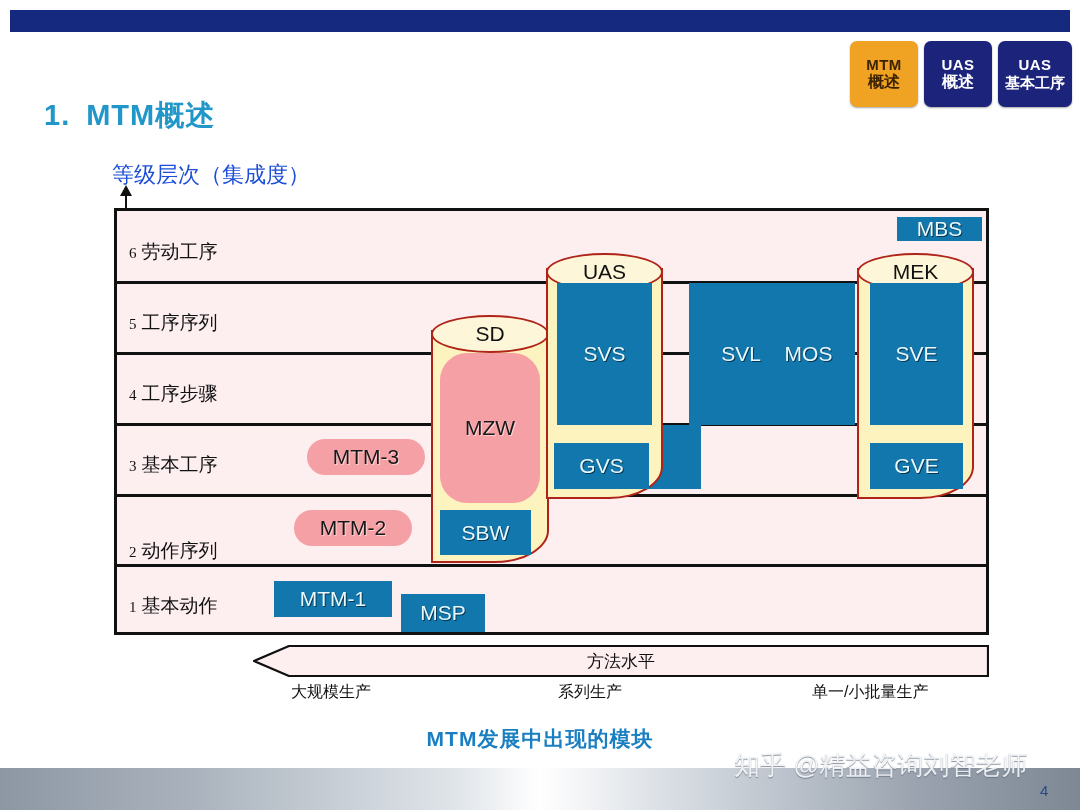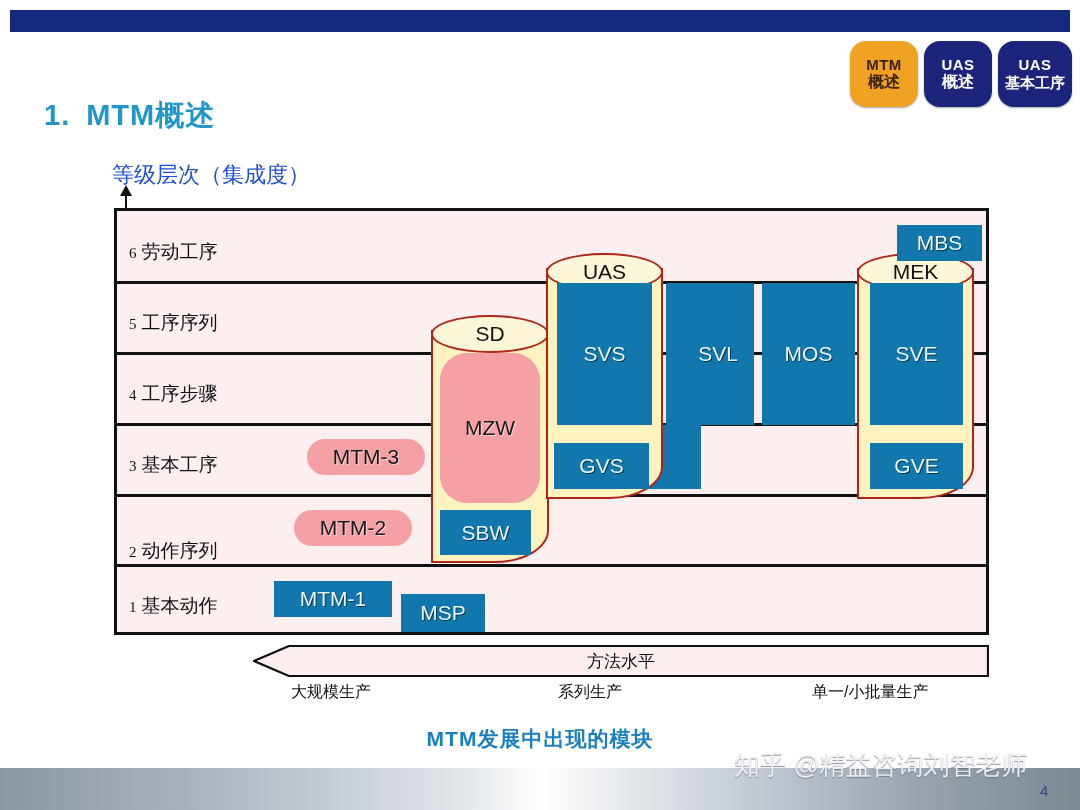--- a/index.html
+++ b/index.html
@@ -9,21 +9,21 @@
     font-family:"Liberation Sans","DejaVu Sans",sans-serif;
   }
   
   #topbar{
     position:absolute;left:10px;top:10px;width:1060px;height:22px;
     background:#152a7e;
   }
   
   #tabs{position:absolute;top:41px;right:8px;display:flex;gap:6px;}
   .tab{
-    width:68px;height:66px;border-radius:16px;
+    width:68px;height:66px;border-radius:7px;
     display:flex;flex-direction:column;align-items:center;justify-content:center;
     font-weight:bold;line-height:1.18;color:#ffffff;
     box-shadow:0 1px 2px rgba(0,0,0,.35);
   }
   .tab .l1{font-size:15px;letter-spacing:.5px;}
   .tab .l2{font-size:16px;}
   .tab.active{background:#f0a322;color:#3c2200;}
   .tab.idle{background:#1c237b;}
   .tab.wide{width:74px;}
   .tab.wide .l2{font-size:15px;}
@@ -149,21 +149,21 @@
   <div class="rowlabel" style="top:241px;">
     <span class="idx">3</span><span>基本工序</span>
   </div>
   <div class="rowlabel" style="top:311px;margin-top:16px;">
     <span class="idx">2</span><span>动作序列</span>
   </div>
   <div class="rowlabel" style="top:382px;">
     <span class="idx">1</span><span>基本动作</span>
   </div>
 
-  <div class="blk blue" style="left:780px;top:14px;width:85px;height:36px;z-index:3;">MBS</div>
+  <div class="blk blue" style="left:780px;top:6px;width:85px;height:24px;z-index:3;">MBS</div>
 
   <div class="blk pinkblk" style="left:190px;top:228px;width:118px;height:36px;z-index:3;">MTM-3</div>
 
   <div class="blk pinkblk" style="left:177px;top:299px;width:118px;height:36px;z-index:3;">MTM-2</div>
 
   <div class="blk blue" style="left:157px;top:370px;width:118px;height:36px;z-index:3;">MTM-1</div>
   <div class="blk blue" style="left:284px;top:383px;width:84px;height:38px;z-index:3;">MSP</div>
 
   <div class="cyl" style="left:314px;top:104px;width:118px;height:248px;z-index:2;">
     <div class="body"></div>
@@ -174,21 +174,21 @@
 
   <div class="cyl" style="left:429px;top:42px;width:117px;height:246px;z-index:2;">
     <div class="body"></div>
     <div class="cap">UAS</div>
   </div>
   <div class="blk blue" style="left:440px;top:72px;width:95px;height:142px;z-index:3;">SVS</div>
   <div class="blk blue" style="left:437px;top:232px;width:95px;height:46px;z-index:3;">GVS</div>
 
   <div class="blk blue" style="left:532px;top:214px;width:52px;height:64px;z-index:1;"></div>
 
-  <div class="blk blue" style="left:549px;top:72px;width:88px;height:142px;z-index:3;padding-left:16px;">SVL</div>
+  <div class="blk blue" style="left:572px;top:72px;width:88px;height:142px;z-index:3;padding-left:16px;">SVL</div>
   <div class="blk blue" style="left:645px;top:72px;width:93px;height:142px;z-index:3;">MOS</div>
 
   <div class="cyl" style="left:740px;top:42px;width:117px;height:246px;z-index:2;">
     <div class="body"></div>
     <div class="cap">MEK</div>
   </div>
   <div class="blk blue" style="left:753px;top:72px;width:93px;height:142px;z-index:3;">SVE</div>
   <div class="blk blue" style="left:753px;top:232px;width:93px;height:46px;z-index:3;">GVE</div>
 </div>
 

